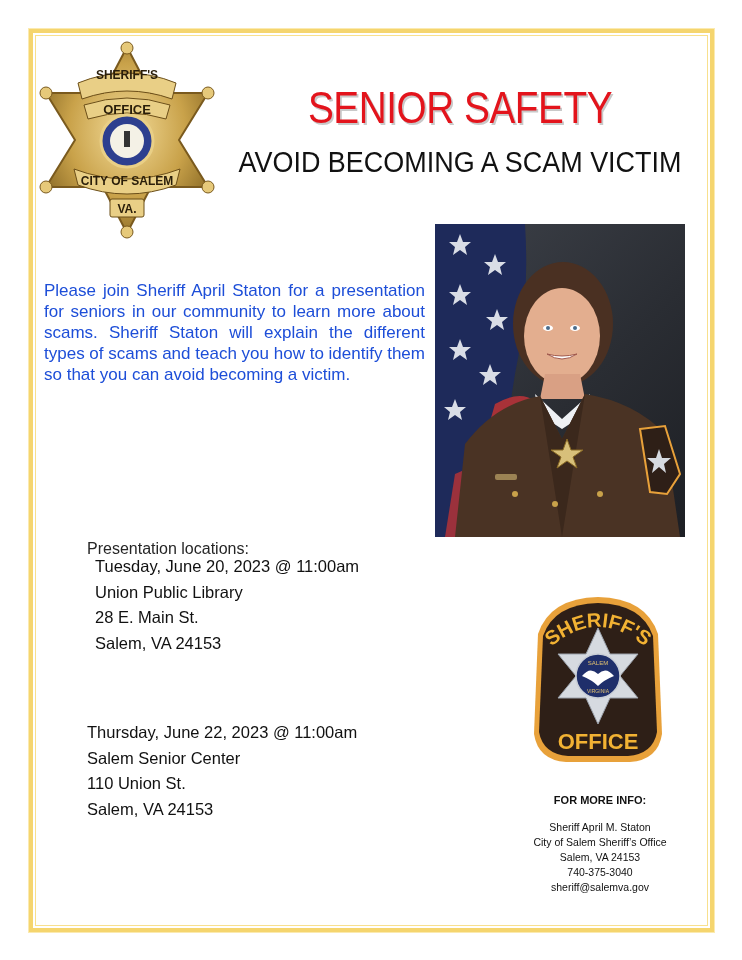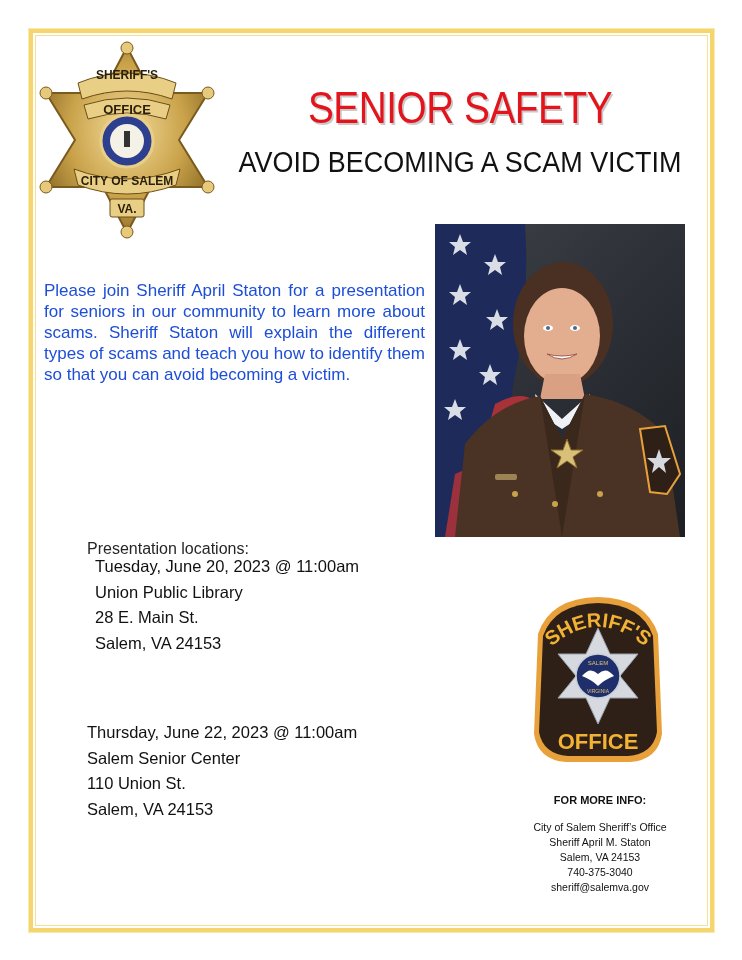--- a/index.html
+++ b/index.html
@@ -158,18 +158,18 @@
   <polygon points="68,34 80,60 108,60 90,82 108,104 80,104 68,130 56,104 28,104 46,82 28,60 56,60" fill="#d6dae0" stroke="#9aa1ab"></polygon>
   <circle cx="68" cy="82" r="22" fill="#1f2f6b" stroke="#c9ced6" stroke-width="1.5"></circle>
   <path d="M52,82 Q60,72 68,80 Q76,72 84,82 Q74,86 68,92 Q62,86 52,82 Z" fill="#ffffff"></path>
   <text x="68" y="71" text-anchor="middle" font-family="Liberation Sans, sans-serif" font-size="6" fill="#e0c070">SALEM</text>
   <text x="68" y="99" text-anchor="middle" font-family="Liberation Sans, sans-serif" font-size="5" fill="#e0c070">VIRGINIA</text>
   <text x="68" y="155" text-anchor="middle" font-family="Liberation Sans, sans-serif" font-size="22" font-weight="bold" fill="#f2b233">OFFICE</text>
 </svg>
 
 <div class="abs contact">
   <span class="head">FOR MORE INFO:</span>
+  <span class="line">Sheriff April M. Staton</span>
   <span class="line">City of Salem Sheriff’s Office</span>
-  <span class="line">Sheriff April M. Staton</span>
   <span class="line">Salem, VA 24153</span>
   <span class="line">740-375-3040</span>
   <span class="line">sheriff@salemva.gov</span>
 </div>
 
 </body></html>

